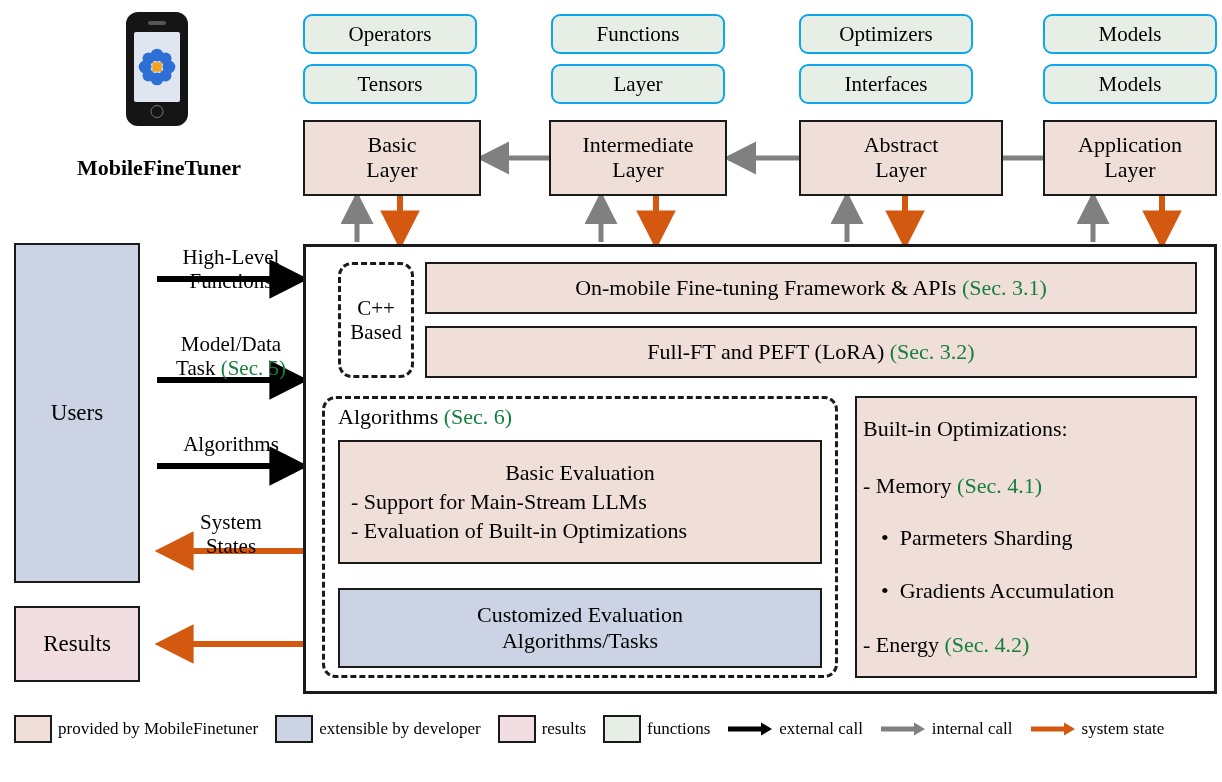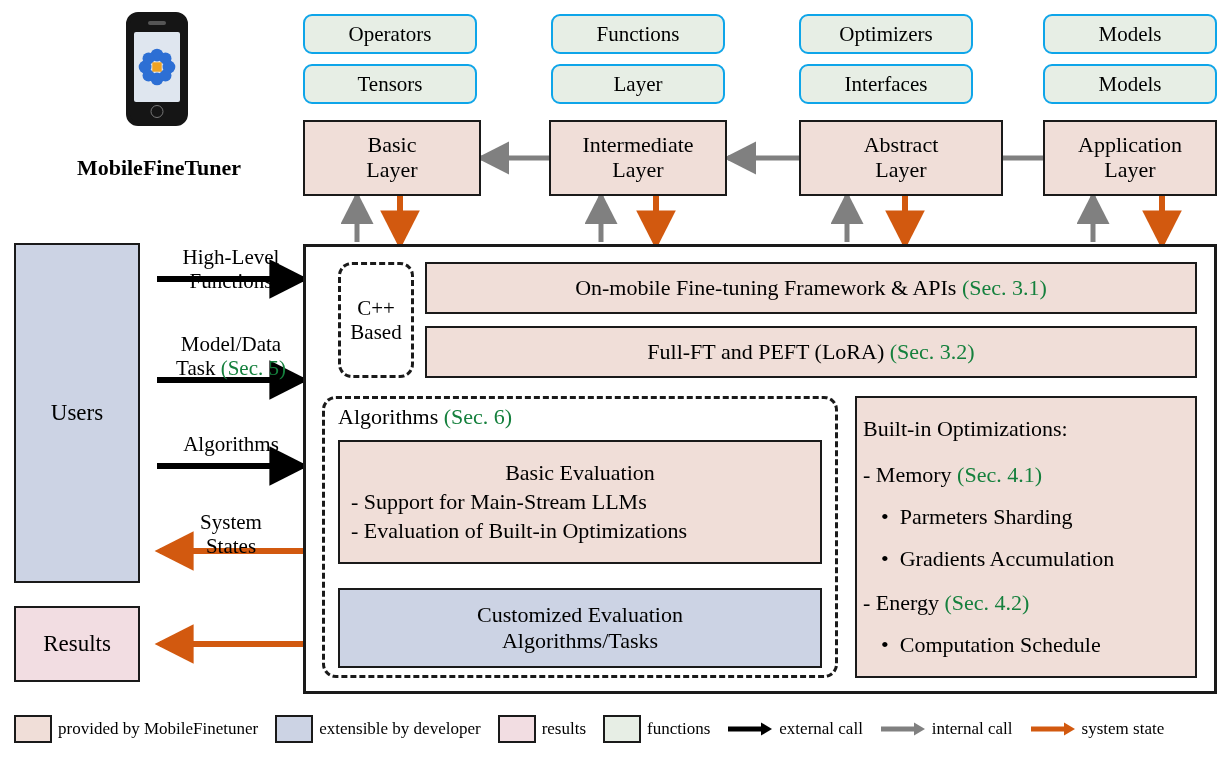--- a/index.html
+++ b/index.html
@@ -323,21 +323,20 @@
     <div style="font-size:22px;">Customized Evaluation</div>
     <div style="font-size:22px;">Algorithms/Tasks</div>
   </div>
 
   <div class="abs pink-box txt-left" style="left:855px; top:396px; width:342px; height:282px; flex-direction:column; align-items:flex-start; padding:18px 6px;justify-content:space-between;">
     <div style="font-size:22px;">Built-in Optimizations:</div>
     <div style="font-size:22px; margin-top:14px;"><span>- Memory </span><span class="red">(Sec. 4.1)</span></div>
     <div style="font-size:22px; margin-top:10px; padding-left:18px;">•&nbsp;&nbsp;<span>Parmeters Sharding</span></div>
     <div style="font-size:22px; margin-top:10px; padding-left:18px;">•&nbsp;&nbsp;<span>Gradients Accumulation</span></div>
     <div style="font-size:22px; margin-top:12px;"><span>- Energy </span><span class="red">(Sec. 4.2)</span></div>
-    <div style="font-size:22px; margin-top:10px; padding-left:18px;">•&nbsp;&nbsp;<span>Computation Schedule</span></div>
   </div>
 
   <div class="legend">
 
     <div class="legend-item">
       <div class="swatch" style="background:#f0ded8;"></div>
       <span>provided by MobileFinetuner</span>
     </div>
 
     <div class="legend-item">

